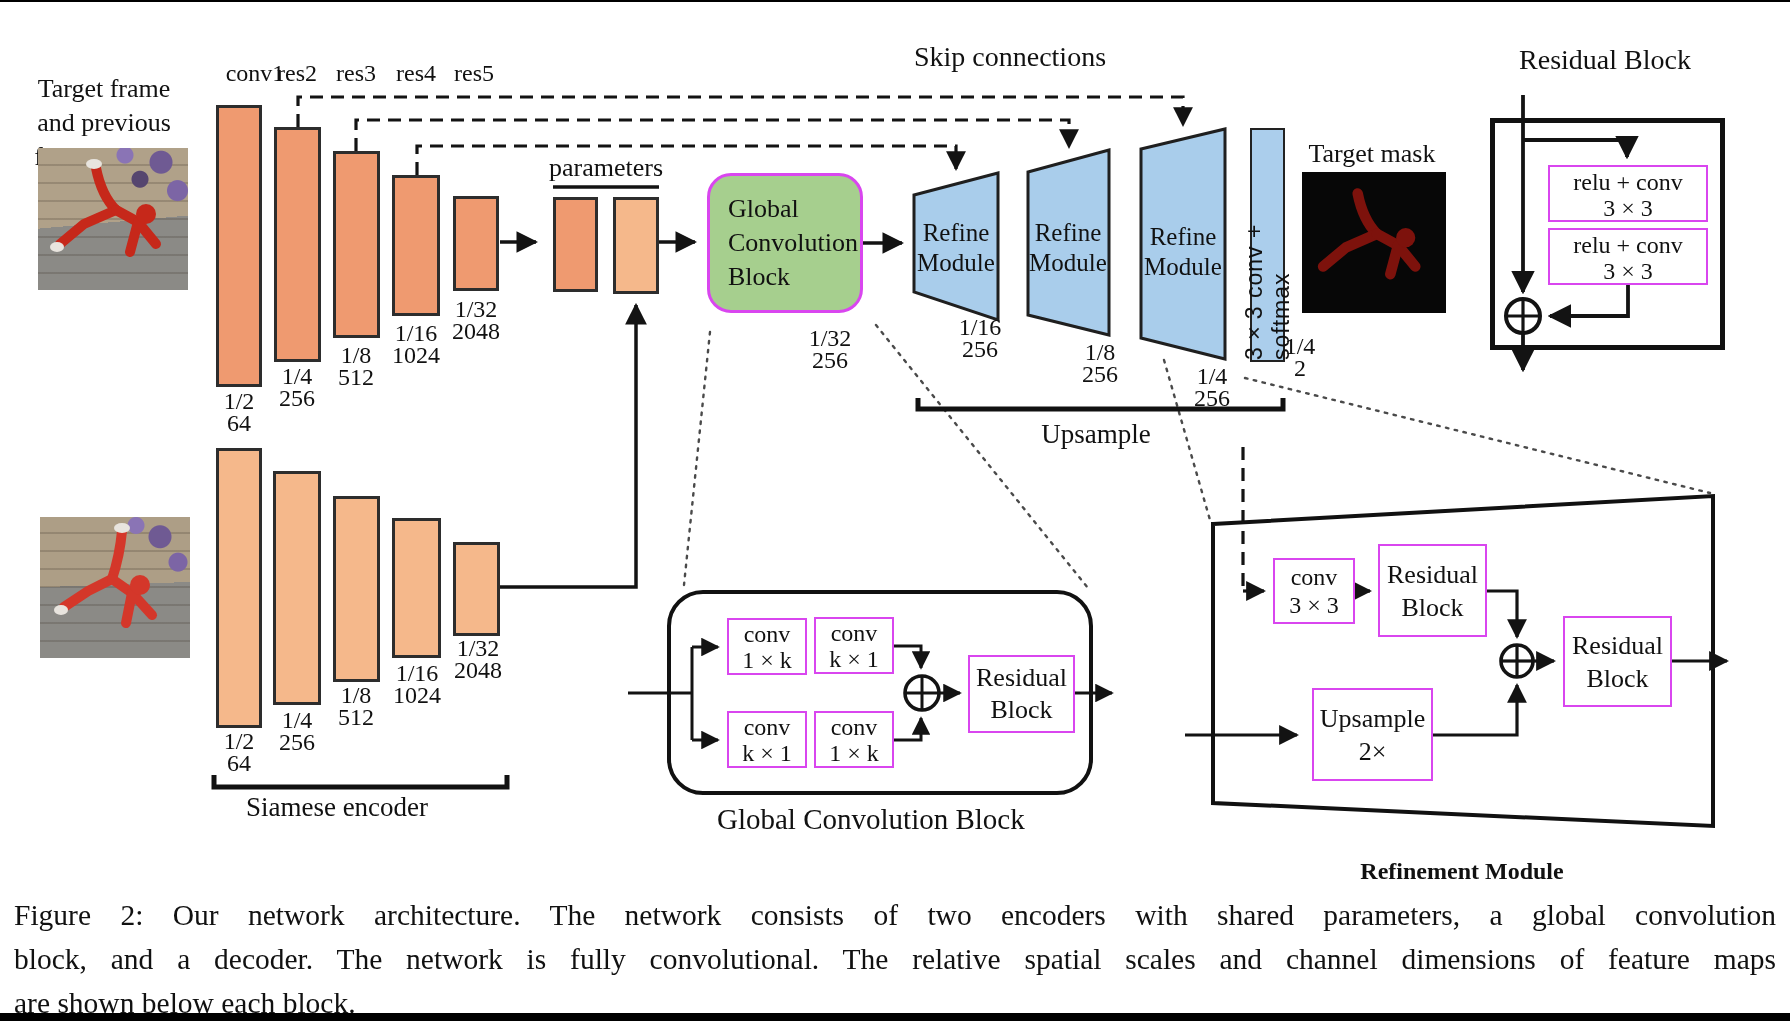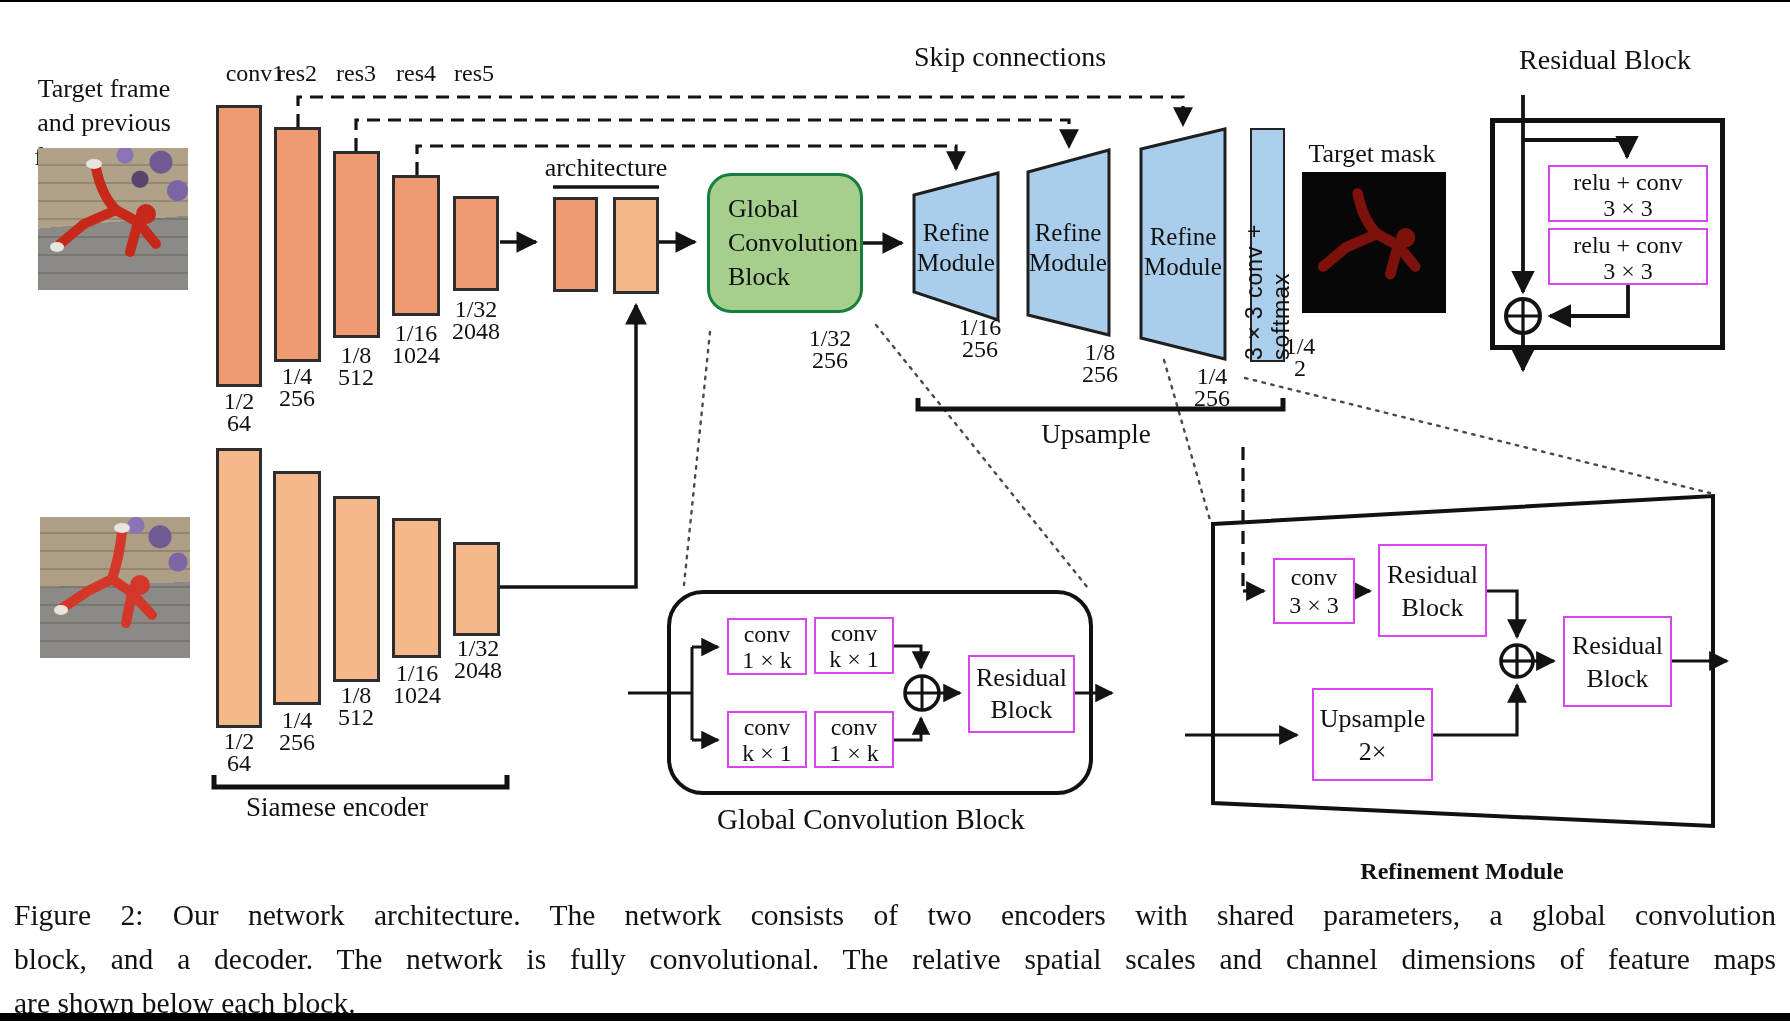--- a/index.html
+++ b/index.html
@@ -205,26 +205,26 @@
       <div>1/16</div>
       <div>1024</div>
     </div>
   <div class="chan" style="left:438px;top:637px;width:80px;">
       <div>1/32</div>
       <div>2048</div>
     </div>
 
   <div class="lbl" style="left:237px;top:792px;width:200px;font-size:27px;">Siamese encoder</div>
 
-  <div class="lbl" style="left:516px;top:153px;width:180px;font-size:26px;">architecture</div>
+  <div class="lbl" style="left:516px;top:153px;width:180px;font-size:26px;">parameters</div>
   <div class="bar" style="left:553px;top:197px;width:45px;height:95px;background:#ef9a70;"></div>
   <div class="bar" style="left:613px;top:197px;width:46px;height:97px;background:#f5b88b;"></div>
 
   <div class="abs" style="left:707px;top:173px;width:156px;height:140px;box-sizing:border-box;background:#a6cf8e;
-              border:3px solid #15803d;border-radius:24px;font-size:26px;line-height:34px;
+              border:3px solid #d946ef;border-radius:24px;font-size:26px;line-height:34px;
               padding:16px 0 0 18px;">
     <div>Global</div>
     <div>Convolution</div>
     <div>Block</div>
   </div>
   <div class="chan" style="left:790px;top:327px;width:80px;">
       <div>1/32</div>
       <div>256</div>
     </div>
 

